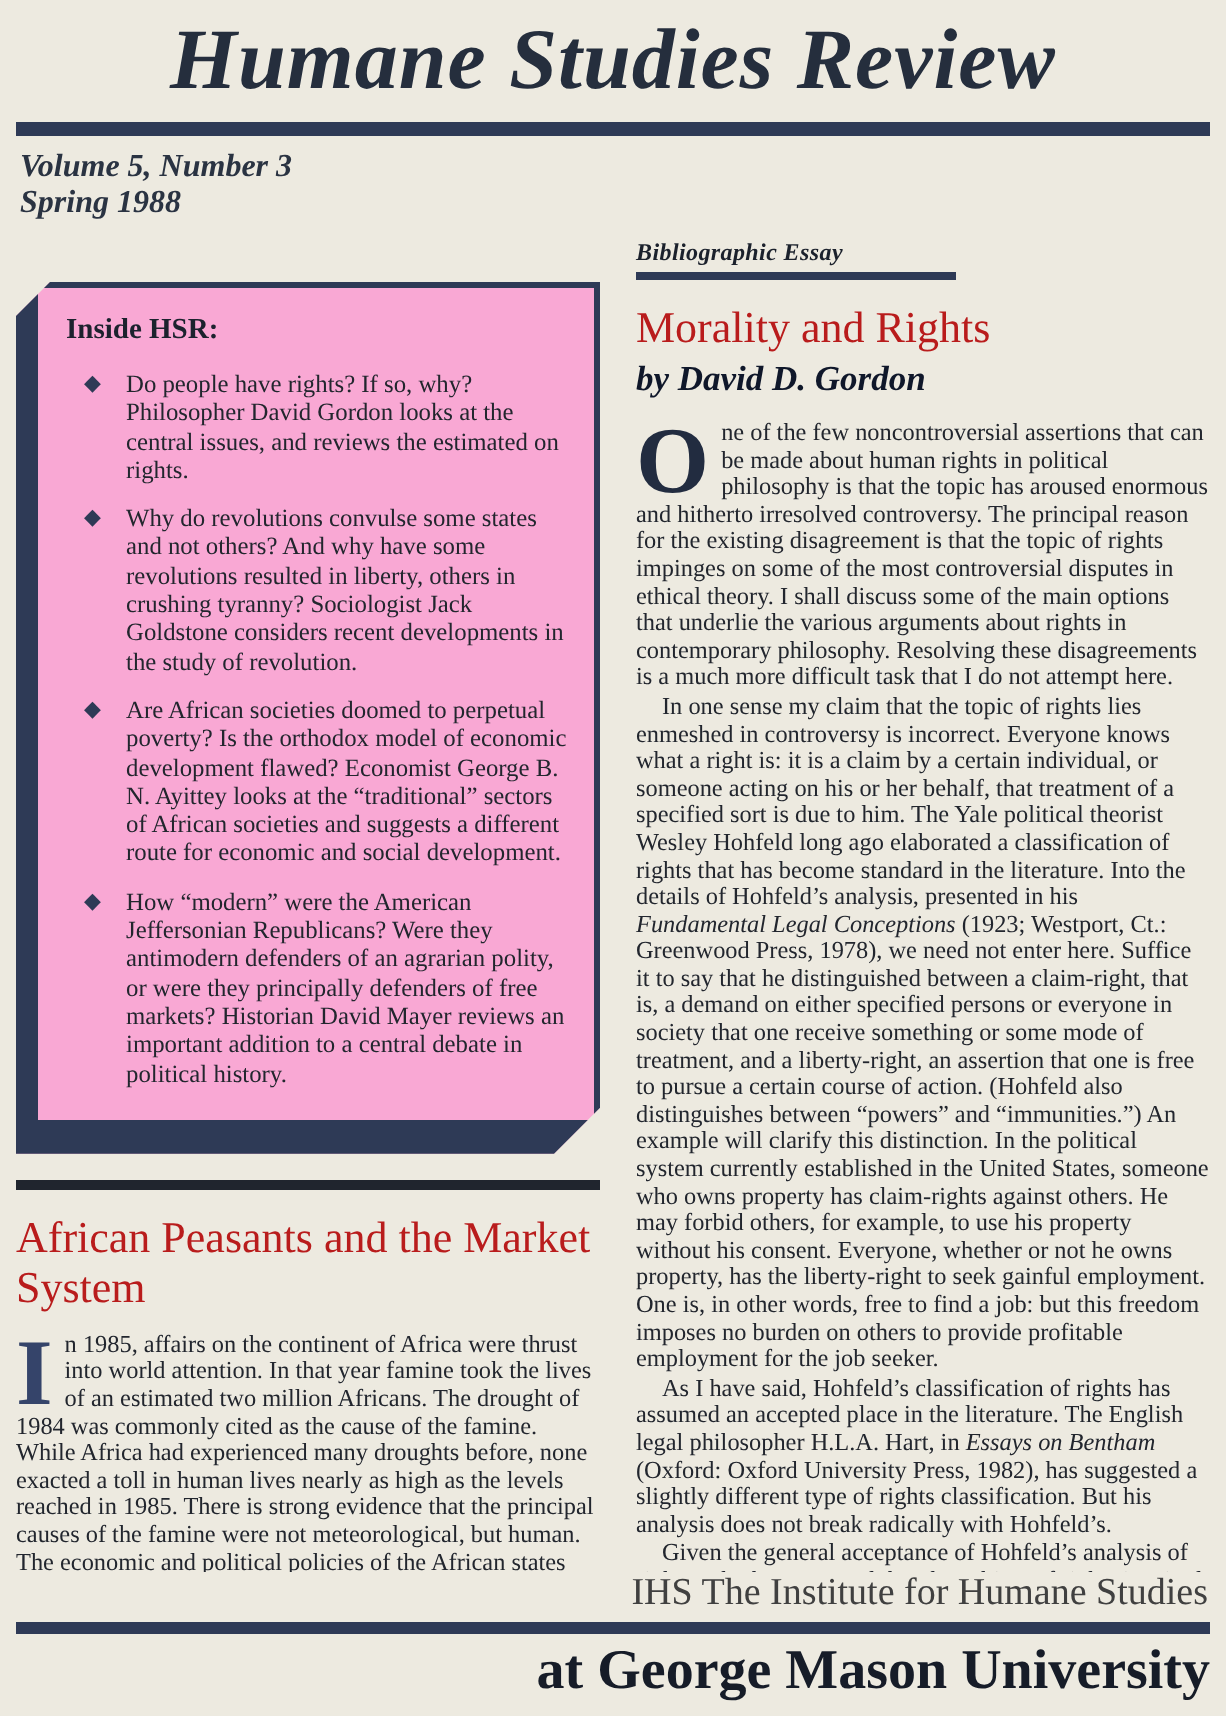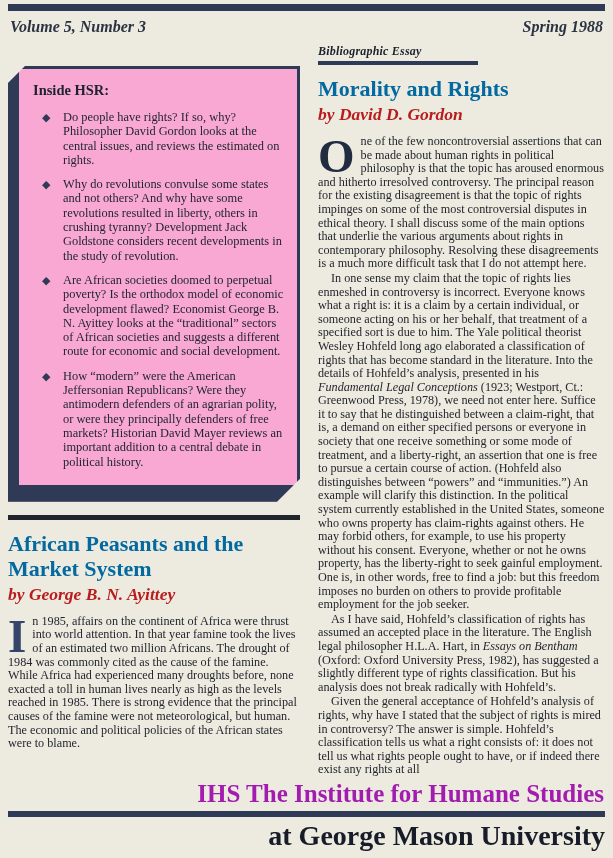--- a/index.html
+++ b/index.html
@@ -13,20 +13,21 @@
   
   .masthead-title {
     font-size:43px; font-weight:bold; font-style:italic; text-align:center;
     color:#252e3d; letter-spacing:0.5px; padding:2px 0 6px;
   }
   .masthead-rule { height:7px; background:#2e3a56; }
   .volume-row {
     display:flex; justify-content:space-between; align-items:baseline;
     font-style:italic; font-weight:bold; font-size:16px; color:#2a3342;
     padding:7px 2px 6px;
+    flex-direction:column;
   }
   
   .columns { display:flex; gap:18px; flex:1; overflow:hidden; }
   .col-left  { width:292px; flex:none; }
   .col-right { width:287px; flex:none; padding-top:2px; }
 
   
   .inside-box {
     margin-top:24px; background:#f9a8d4;
     border:3px solid #2e3a56; border-left-width:11px; border-bottom-width:17px;
@@ -42,86 +43,86 @@
   .diamond { position:absolute; left:0; top:0; color:#2e3a56; font-size:11px; }
 
   
   .section-label {
     font-weight:bold; font-style:italic; font-size:12px; color:#1b212c;
     letter-spacing:0.2px;
   }
   .section-rule { height:5px; background:#20252e; margin:2px 0 0; }
   .section-rule.navy { background:#2e3a56; height:4px; width:160px; }
   .article-title {
-    font-weight:bold; font-size:22px; line-height:25px; color:#0369a1;
+    font-weight:normal; font-size:22px; line-height:25px; color:#b91c1c;
     margin-top:11px;
   }
-  .byline { font-weight:bold; font-style:italic; font-size:17.5px; color:#b91c1c; margin-top:3px; }
+  .byline { font-weight:bold; font-style:italic; font-size:17.5px; color:#0f172a; margin-top:3px; }
 
   
   .body { margin-top:10px; }
   .body p { font-size:12.2px; line-height:13.6px; color:#22262e; }
   .body p + p { text-indent:13px; margin-top:1px; }
   .dropcap {
     float:left; font-size:47px; line-height:37px; padding:3px 6px 0 0;
     font-weight:bold;
   }
   .dropcap.navy { color:#35446a; }
   .dropcap.dark { color:#222c40; }
   .left-section { margin-top:13px; }
 
   
   .footer { margin-top:auto; text-align:right; }
-  .footer-line1 { font-weight:bold; font-size:25px; color:#a21caf; padding-right:1px; }
+  .footer-line1 { font-weight:normal; font-size:19px; color:#404040; padding-right:1px; }
   .footer-rule { height:6px; background:#2e3a56; margin:3px 0 3px; }
   .footer-line2 { font-weight:bold; font-size:28px; color:#161c28; }
 </style>
 </head>
 <body>
 
 <div class="page">
 
   <div>
+    <div class="masthead-title">Humane Studies Review</div>
     <div class="masthead-rule"></div>
     <div class="volume-row">
       <span>Volume 5, Number 3</span>
       <span>Spring 1988</span>
     </div>
   </div>
 
   <div class="columns">
 
     <div class="col-left">
 
       <div class="inside-box">
         <div class="inside-label">Inside HSR:</div>
         <ul class="inside-list">
           <li>
             <span class="diamond">◆</span>
             <span>Do people have rights? If so, why? Philosopher David Gordon looks at the central issues, and reviews the estimated on rights.</span>
           </li>
           <li>
             <span class="diamond">◆</span>
-            <span>Why do revolutions convulse some states and not others? And why have some revolutions resulted in liberty, others in crushing tyranny? Development Jack Goldstone considers recent developments in the study of revolution.</span>
+            <span>Why do revolutions convulse some states and not others? And why have some revolutions resulted in liberty, others in crushing tyranny? Sociologist Jack Goldstone considers recent developments in the study of revolution.</span>
           </li>
           <li>
             <span class="diamond">◆</span>
             <span>Are African societies doomed to perpetual poverty? Is the orthodox model of economic development flawed? Economist George B. N. Ayittey looks at the “traditional” sectors of African societies and suggests a different route for economic and social development.</span>
           </li>
           <li>
             <span class="diamond">◆</span>
             <span>How “modern” were the American Jeffersonian Republicans? Were they antimodern defenders of an agrarian polity, or were they principally defenders of free markets? Historian David Mayer reviews an important addition to a central debate in political history.</span>
           </li>
         </ul>
       </div>
 
       <div class="left-section">
         <div class="section-rule"></div>
         <div class="article-title">African Peasants and the Market System</div>
-        <div class="byline">by George B. N. Ayittey</div>
         <div class="body">
           <p><span class="dropcap navy">I</span><span>n 1985, affairs on the continent of Africa were thrust into world attention. In that year famine took the lives of an estimated two million Africans. The drought of 1984 was commonly cited as the cause of the famine. While Africa had experienced many droughts before, none exacted a toll in human lives nearly as high as the levels reached in 1985. There is strong evidence that the principal causes of the famine were not meteorological, but human. The economic and political policies of the African states were to blame.</span></p>
 
         </div>
       </div>
     </div>
 
     <div class="col-right">
       <div>
         <div class="section-label">Bibliographic Essay</div>

